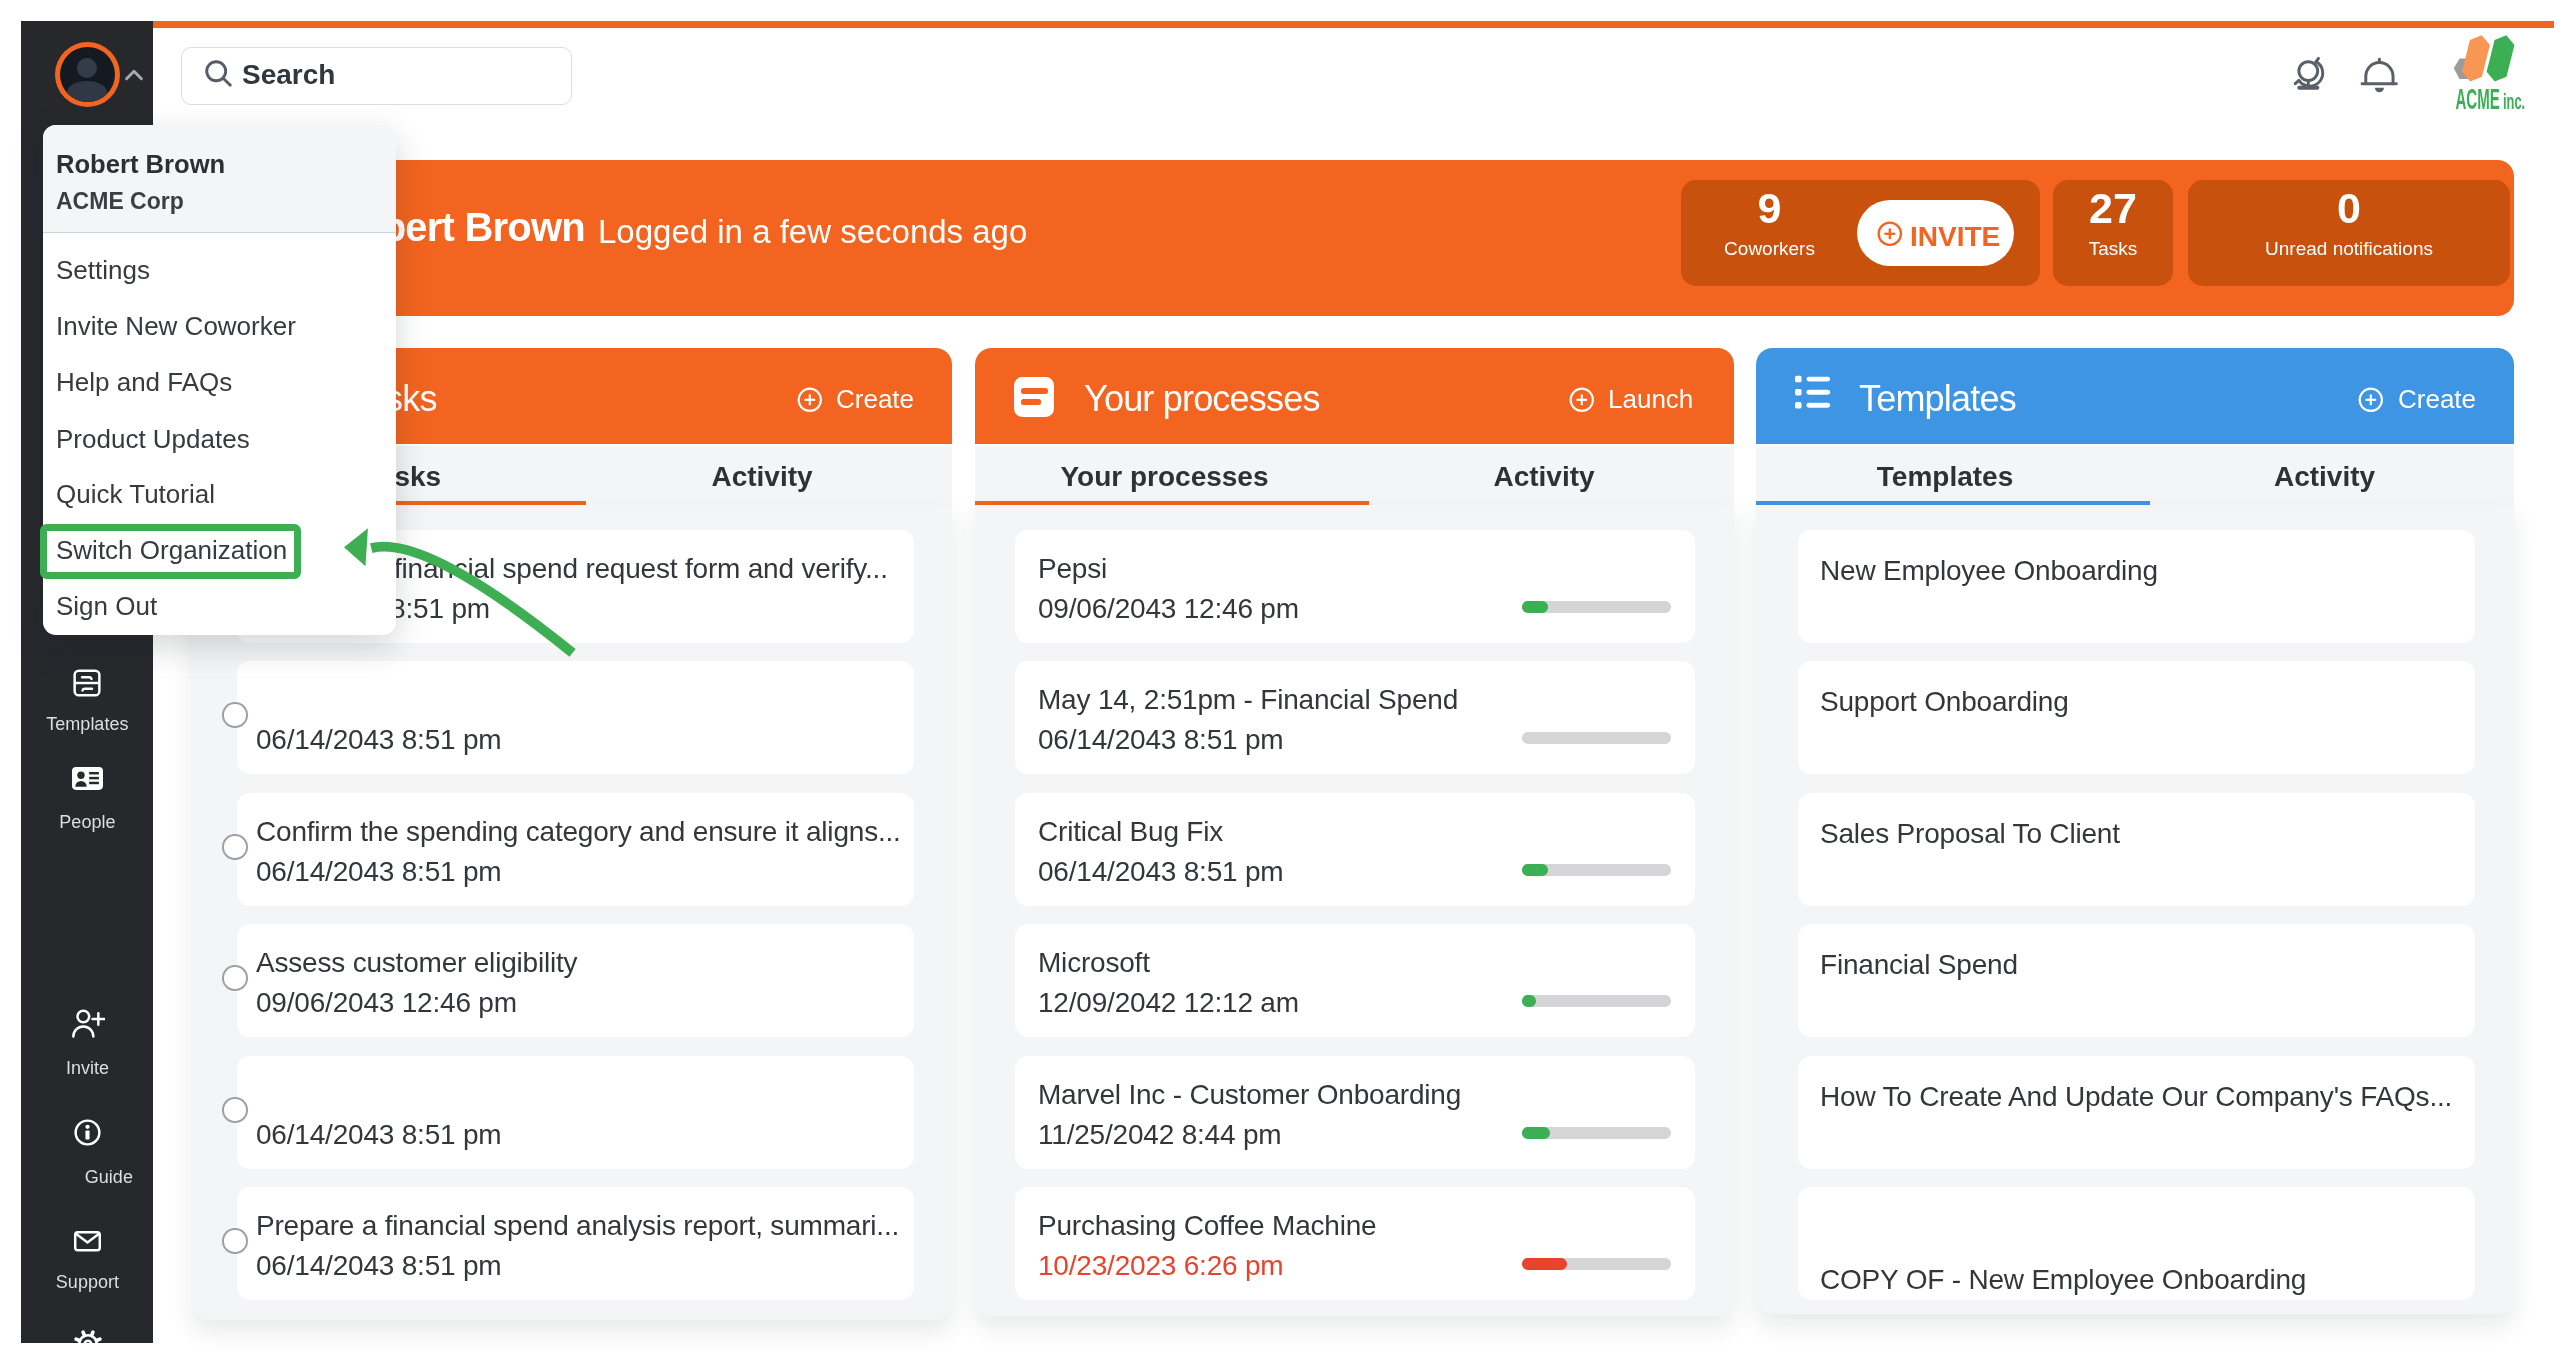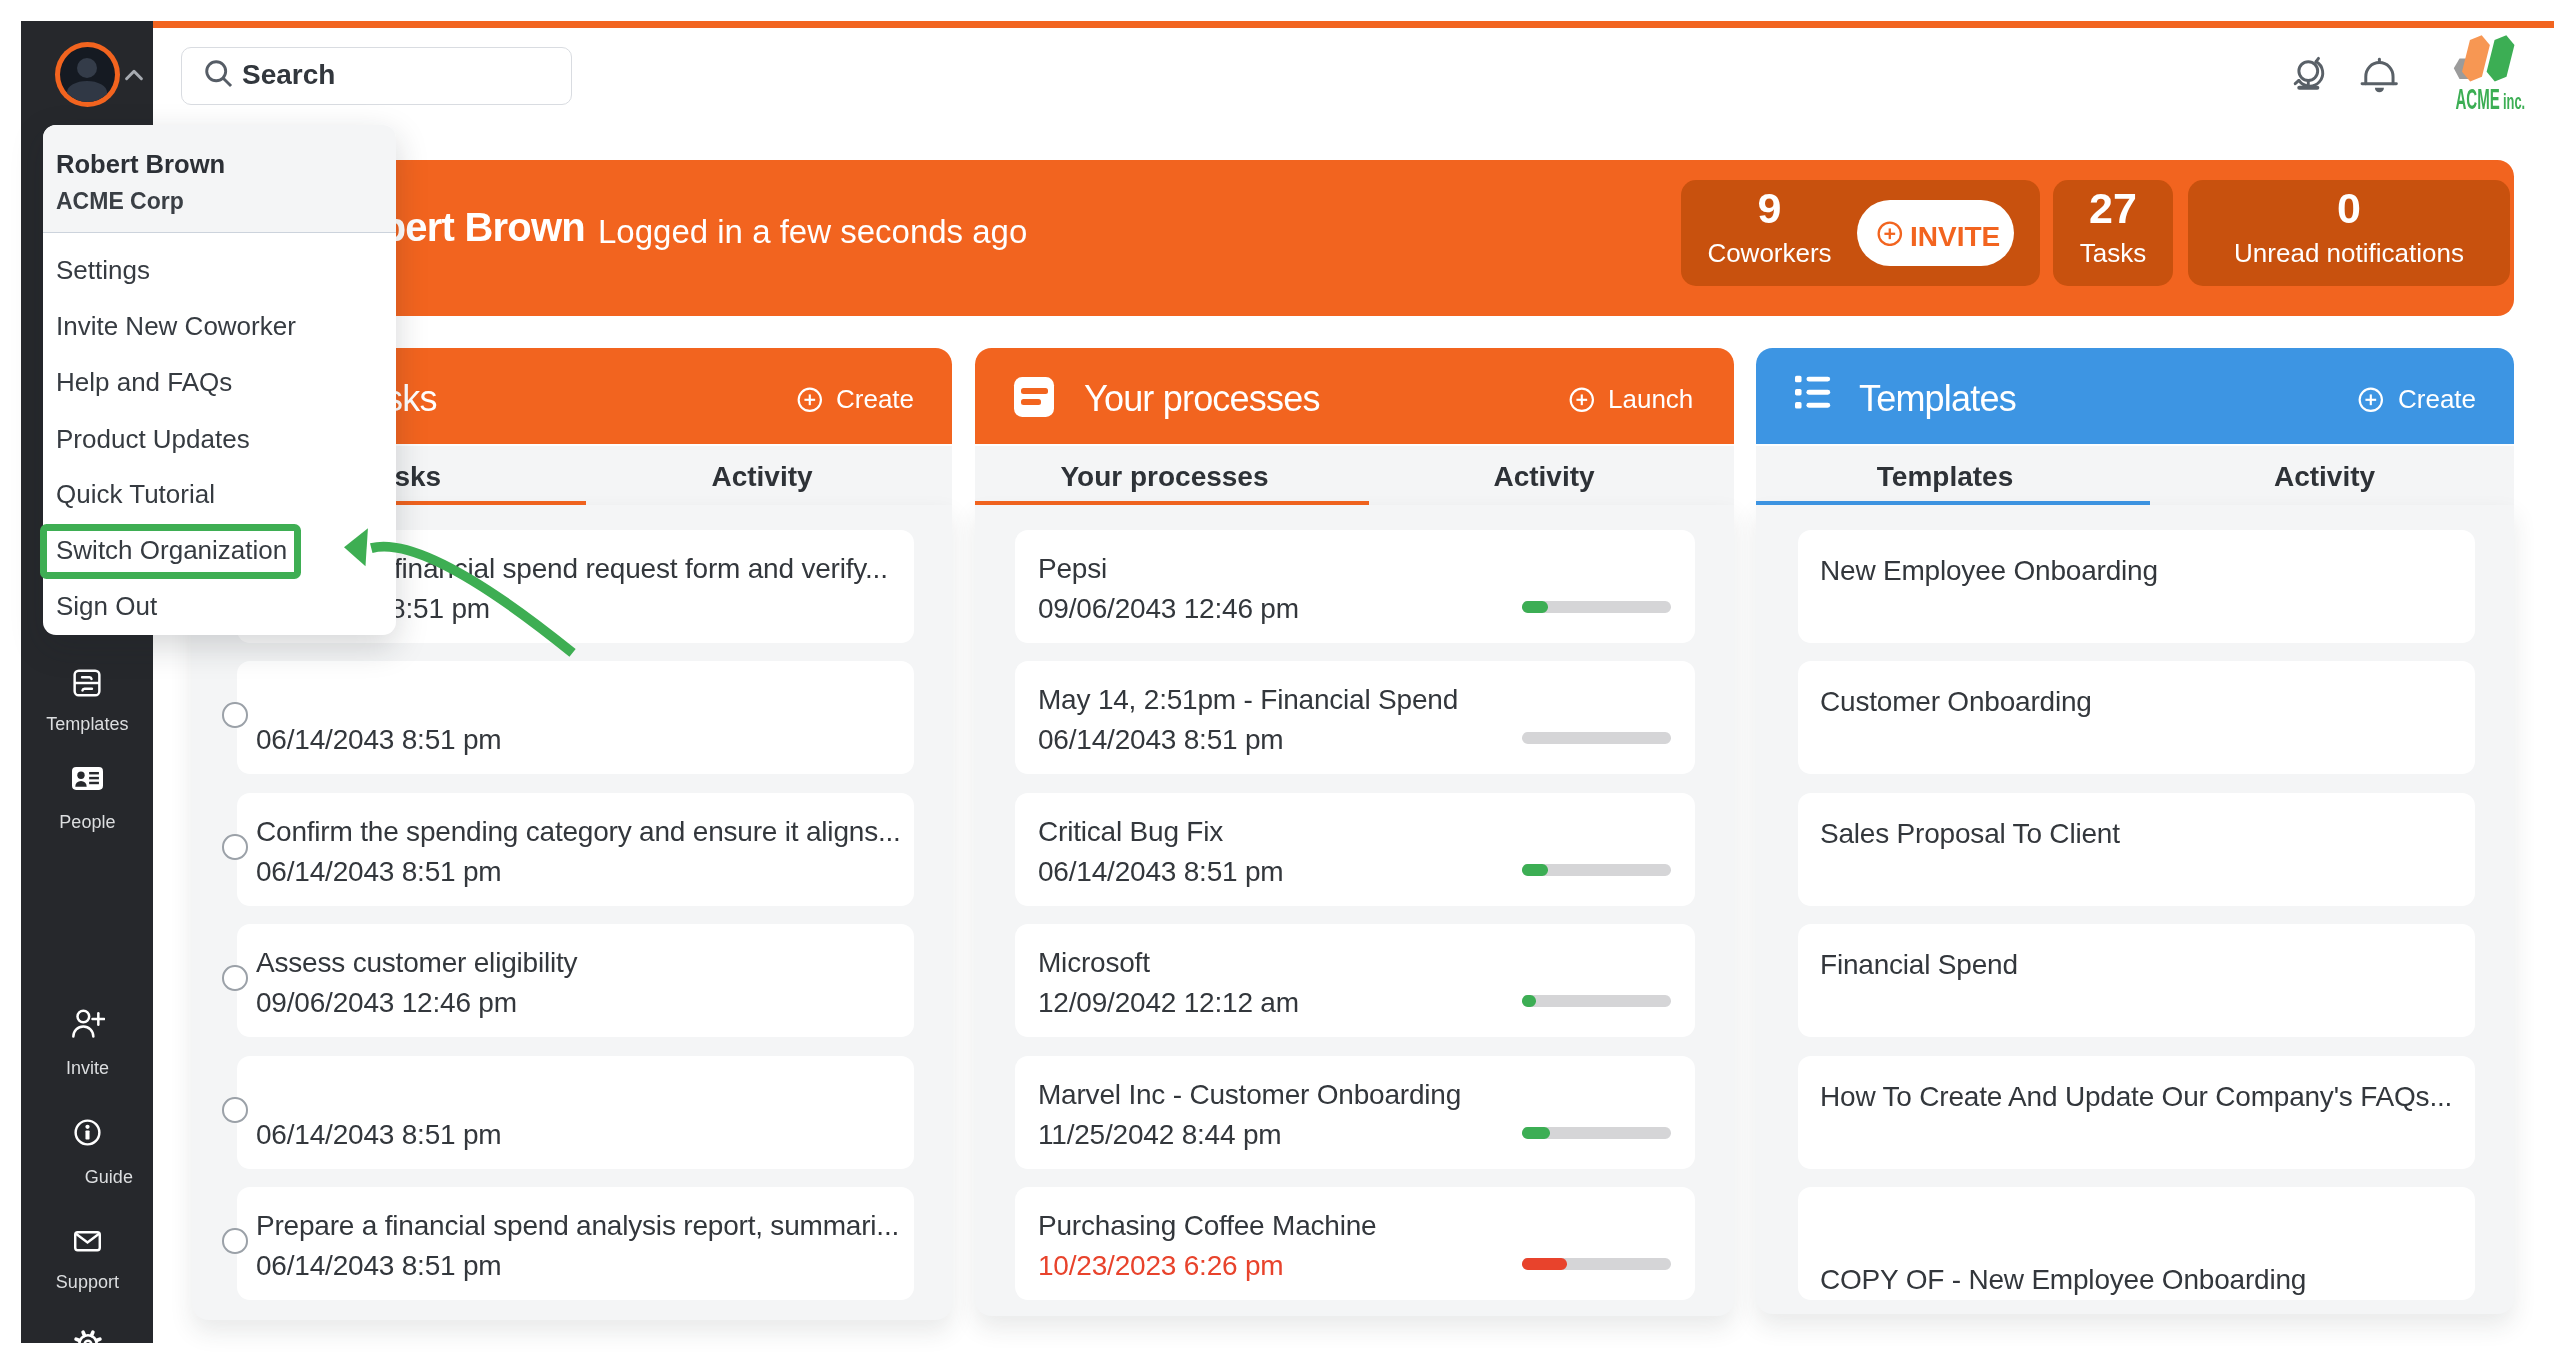--- a/index.html
+++ b/index.html
@@ -10,21 +10,21 @@
 #topstrip { left:153px; top:21.4px; width:2401px; height:6.6px; background:#f2641f; }
 
 #searchbox { left:181px; top:47px; width:391px; height:58px; background:#fff; border:1.6px solid #d9dce1; border-radius:10px; }
 #searchtxt { left:242px; top:59px; font-size:28px; font-weight:600; color:#32373d; }
 
 #hero { left:192px; top:160px; width:2322px; height:156px; background:#f2641f; border-radius:16.5px; }
 .heroname { left:330px; top:205px; font-size:40px; font-weight:700; color:#fff; letter-spacing:-0.8px; }
 .herosub { left:598px; top:213px; font-size:33px; color:#fff; }
 .statbox { top:180px; height:106px; background:#c8510e; border-radius:15px; color:#fff; text-align:center; }
 .statnum { width:100%; top:4.1px; font-size:43px; font-weight:700; position:absolute; line-height:1.15; }
-.statlbl { width:100%; top:58px; font-size:26px; position:absolute; }
+.statlbl { width:100%; top:58px; font-size:19px; position:absolute; }
 #invitepill { left:1857px; top:200px; width:157px; height:66px; background:#fff; border-radius:33px; z-index:2; }
 
 .phead { top:348px; height:98px; border-radius:16.5px 16.5px 0 0; border-bottom:2.5px solid #fdfefe; box-sizing:content-box; height:96px; }
 .ptabs { top:446px; height:59px; background:#f4f5f6; }
 .plist { top:505px; background:#f4f5f6; border-radius:0 0 16.5px 16.5px; box-shadow:0 11.5px 23px rgba(40,45,50,.10); }
 .ptitle { font-size:36px; font-weight:500; color:#fff; top:378px; letter-spacing:-0.8px; }
 .pbtn { top:384px; font-size:26px; color:#fff; }
 .tablbl { top:461px; font-size:28px; font-weight:600; color:#2e3237; }
 .tabund { top:501px; height:4.1px; }
 .card { position:absolute; background:#fff; border-radius:13px; height:113px; }
@@ -231,21 +231,21 @@
     <div class="cd" style="left:23px;color:#e8432c;">10/23/2023 6:26 pm</div>
     <div class="pbar">
       <div class="pfill" style="width:45px;background:#e8432c;"></div>
     </div>
   </div>
 
 <div class="abs card" style="left:1798px;top:530px;width:677px;">
     <div class="ct" style="left:22px;top:25px;">New Employee Onboarding</div>
   </div>
 <div class="abs card" style="left:1798px;top:661px;width:677px;">
-    <div class="ct" style="left:22px;top:25px;">Customer Onboarding</div>
+    <div class="ct" style="left:22px;top:25px;">Support Onboarding</div>
   </div>
 <div class="abs card" style="left:1798px;top:793px;width:677px;">
     <div class="ct" style="left:22px;top:25px;">Sales Proposal To Client</div>
   </div>
 <div class="abs card" style="left:1798px;top:924px;width:677px;">
     <div class="ct" style="left:22px;top:25px;">Financial Spend</div>
   </div>
 <div class="abs card" style="left:1798px;top:1056px;width:677px;">
     <div class="ct" style="left:22px;top:25px;">How To Create And Update Our Company's FAQs...</div>
   </div>

